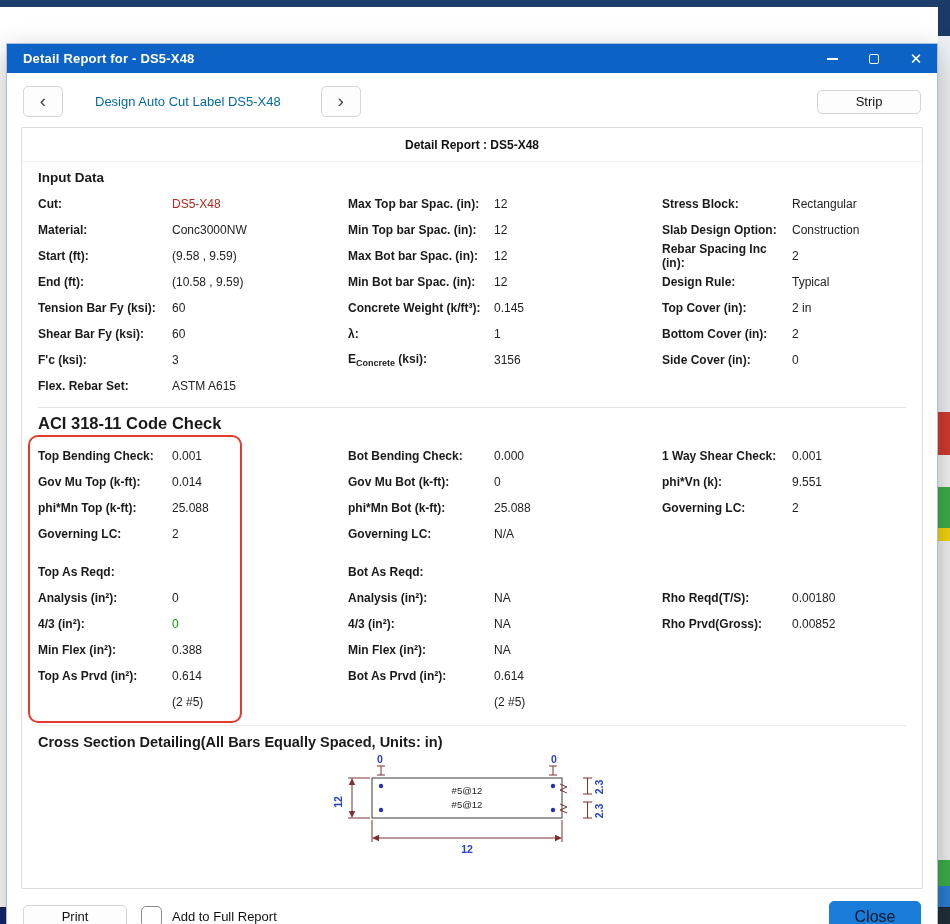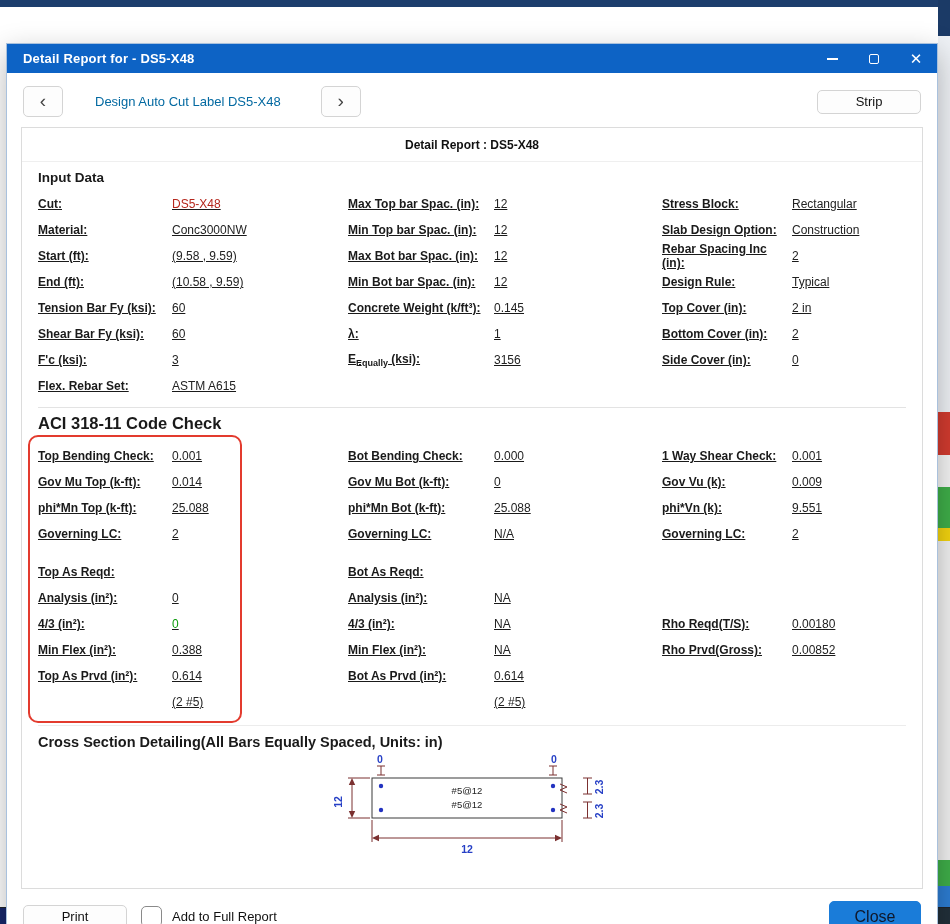--- a/index.html
+++ b/index.html
@@ -47,21 +47,21 @@
   .nav-label{margin:0 40px 0 32px;font-size:13px;color:#0369a1;}
   .btn-plain{height:24px;width:104px;background:#fdfdfd;border:1px solid #d4d4d4;border-radius:5px;
     font-size:13px;color:#111;font-family:inherit;}
   .strip-btn{margin-left:auto;}
   
   .card{margin:0 14px;height:766px;border:1px solid #dcdcdc;background:#fff;overflow:hidden;}
   .report-title{margin:0;padding:10px 0 9px;text-align:center;font-size:12px;font-weight:bold;color:#111;
     border-bottom:1px solid #efefef;}
   .section{padding:0 16px;}
   .h-input{font-size:13.5px;font-weight:bold;margin:8px 0 6px;}
-  .cols{display:grid;grid-template-columns:302px 322px 1fr;text-decoration:underline;}
+  .cols{display:grid;grid-template-columns:302px 322px 1fr;}
   .row{display:flex;height:26px;align-items:center;font-size:12px;}
   .lbl{font-weight:bold;color:#1a1a1a;flex:0 0 auto;padding-right:6px;}
   .c1 .lbl{width:134px;} .c2 .lbl{width:154px;padding-left:8px;} .c3 .lbl{width:130px;}
   .val{color:#222;}
   .val.red{color:var(--value_red);} .val.green{color:var(--value_green);}
   sub.subtxt{font-size:9px;}
   .spacer{height:12px;}
   .divider{border:none;border-top:1px solid #e3e3e3;margin:8px 16px 2px;}
   .divider2{border:none;border-top:1px solid #ececec;margin:10px 16px 0;}
   .h-aci{font-size:16.5px;font-weight:bold;margin:6px 0 10px;}
@@ -171,21 +171,21 @@
             </div>
             <div class="row">
               <span class="lbl">Concrete Weight (k/ft³):</span>
               <span class="val">0.145</span>
             </div>
             <div class="row">
               <span class="lbl">λ:</span>
               <span class="val">1</span>
             </div>
             <div class="row">
-              <span class="lbl"><span>E</span><sub class="subtxt">Equally</sub><span> (ksi):</span></span>
+              <span class="lbl"><span>E</span><sub class="subtxt">Concrete</sub><span> (ksi):</span></span>
               <span class="val">3156</span>
             </div>
           </div>
         <div class="col c3" id="input-col3">
             <div class="row">
               <span class="lbl">Stress Block:</span>
               <span class="val">Rectangular</span>
             </div>
             <div class="row">
               <span class="lbl">Slab Design Option:</span>
@@ -304,24 +304,20 @@
             </div>
             <div class="row">
               <span class="lbl"></span>
               <span class="val">(2 #5)</span>
             </div>
           </div>
         <div class="col c3" id="check-col3">
             <div class="row">
               <span class="lbl">1 Way Shear Check:</span>
               <span class="val">0.001</span>
-            </div>
-            <div class="row">
-              <span class="lbl">Gov Vu (k):</span>
-              <span class="val">0.009</span>
             </div>
             <div class="row">
               <span class="lbl">phi*Vn (k):</span>
               <span class="val">9.551</span>
             </div>
             <div class="row">
               <span class="lbl">Governing LC:</span>
               <span class="val">2</span>
             </div>
             <div class="spacer"></div>

